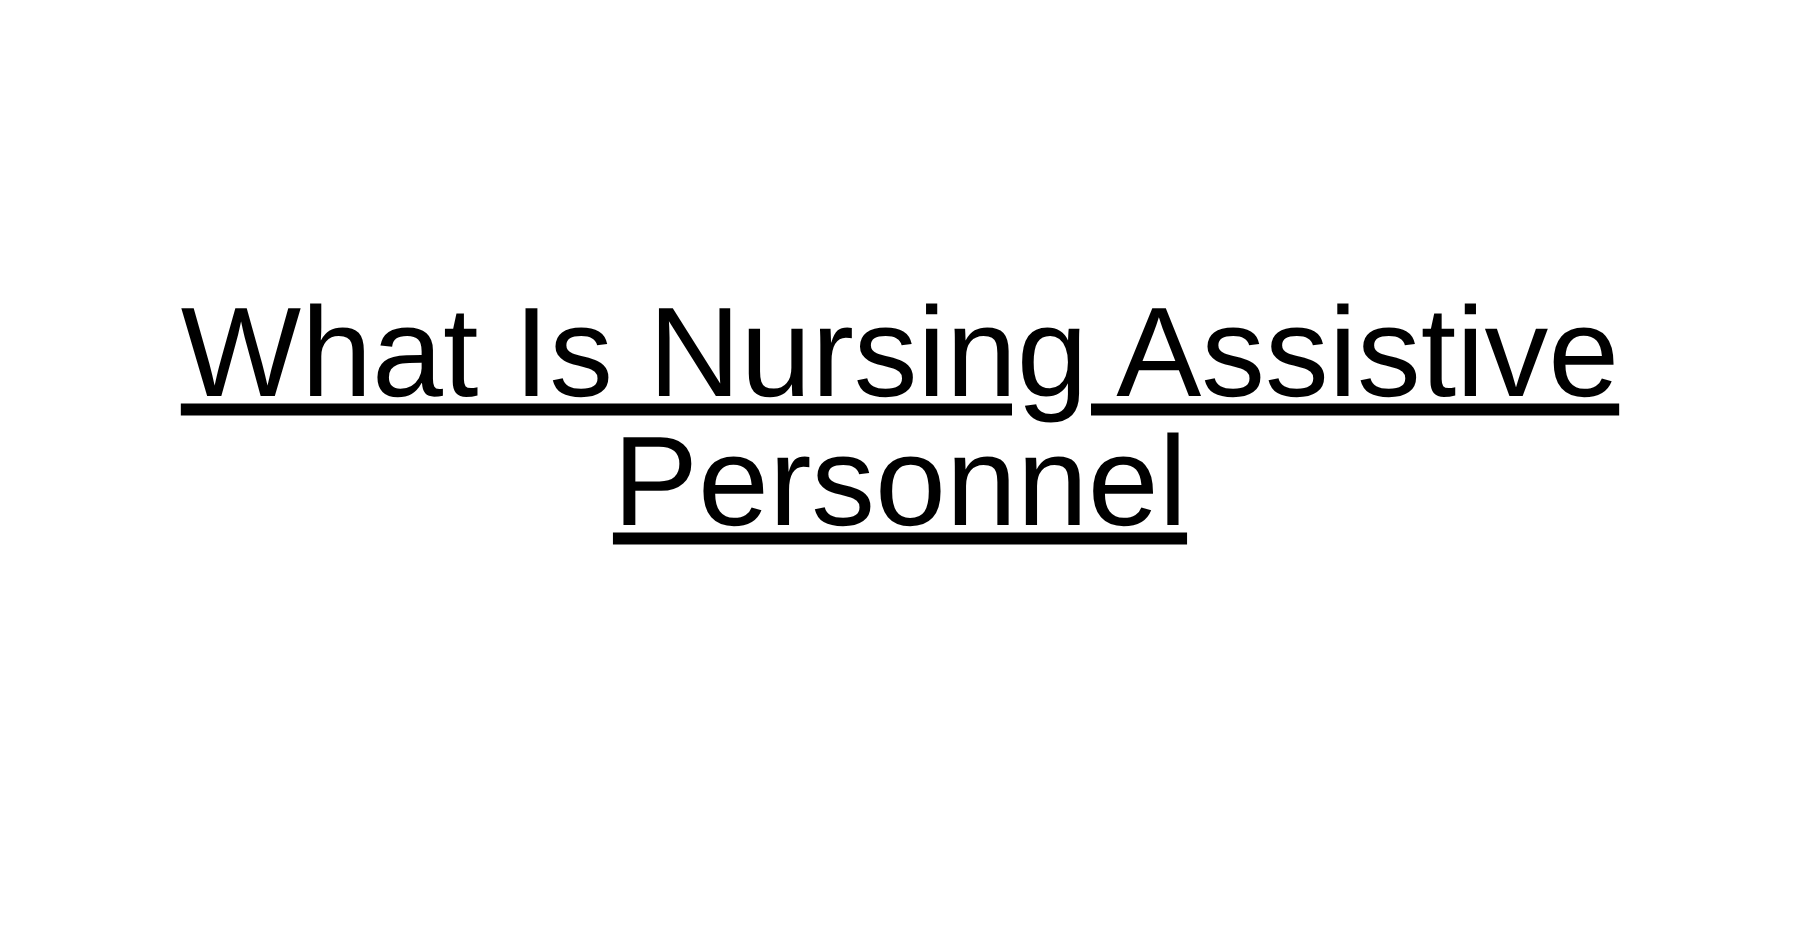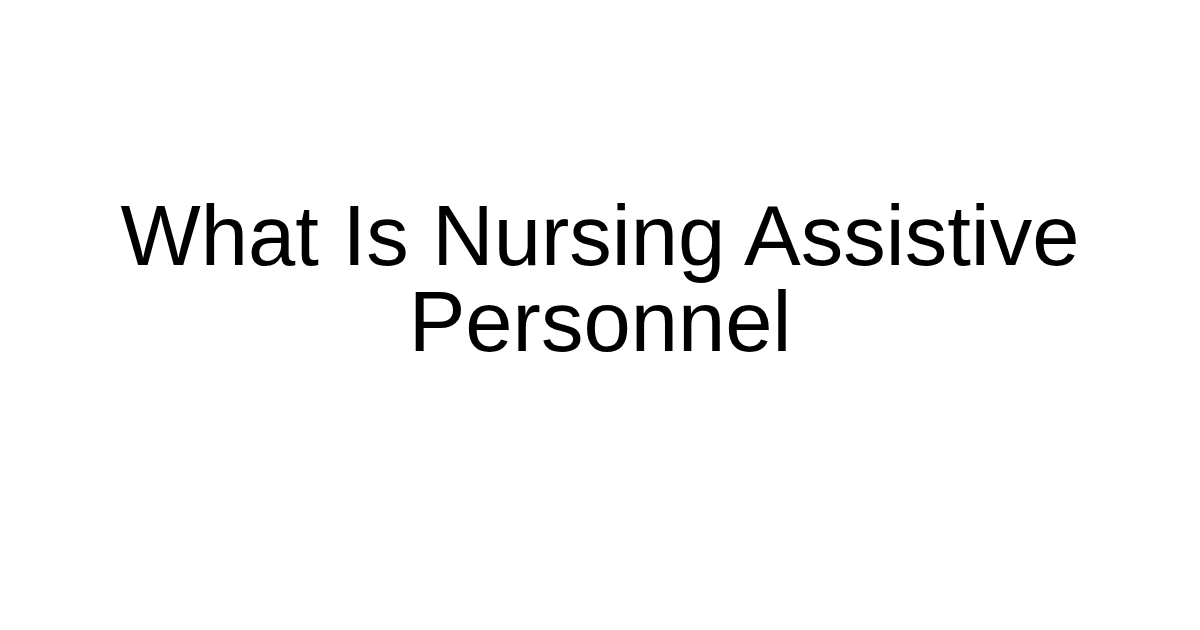--- a/index.html
+++ b/index.html
@@ -19,20 +19,21 @@
 
   .card {
     box-sizing: border-box;
     width: 1200px;
     height: 528px;
     background: #ffffff;
     display: flex;
     align-items: center;
     justify-content: center;
     padding: 0 80px;
+    text-decoration: underline;
   }
 
   .title-block {
     width: 100%;
     max-width: 960px;
     text-align: center;
     
     transform: translateY(15px);
   }
 

